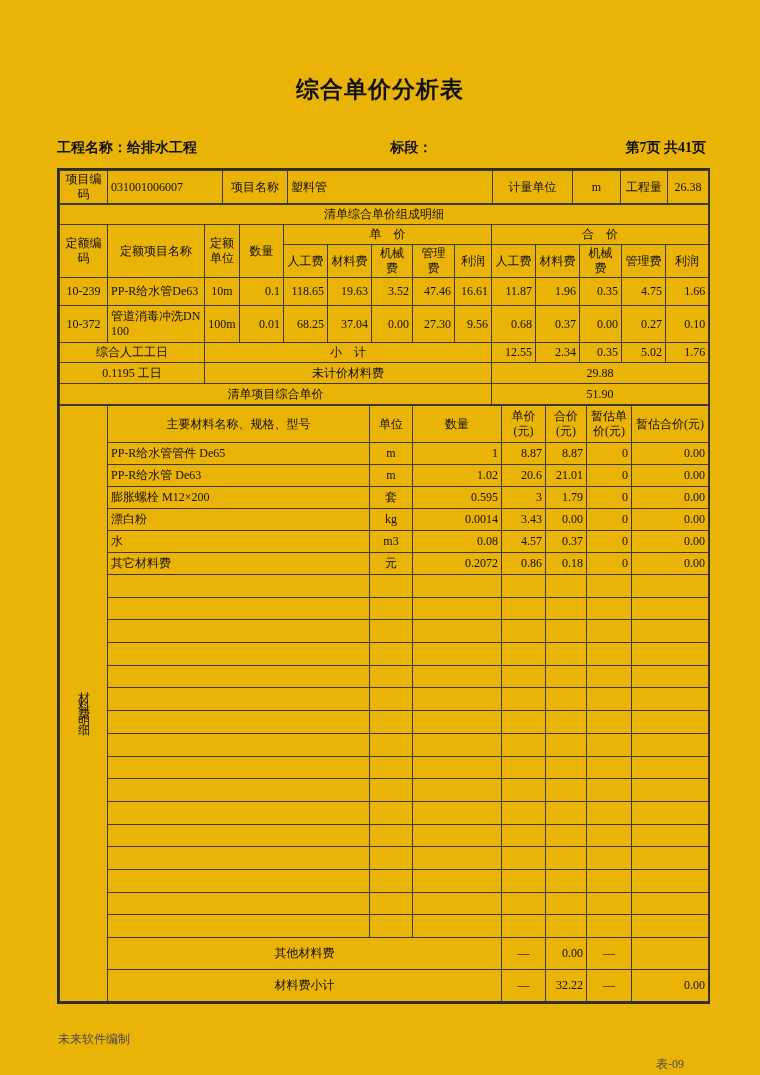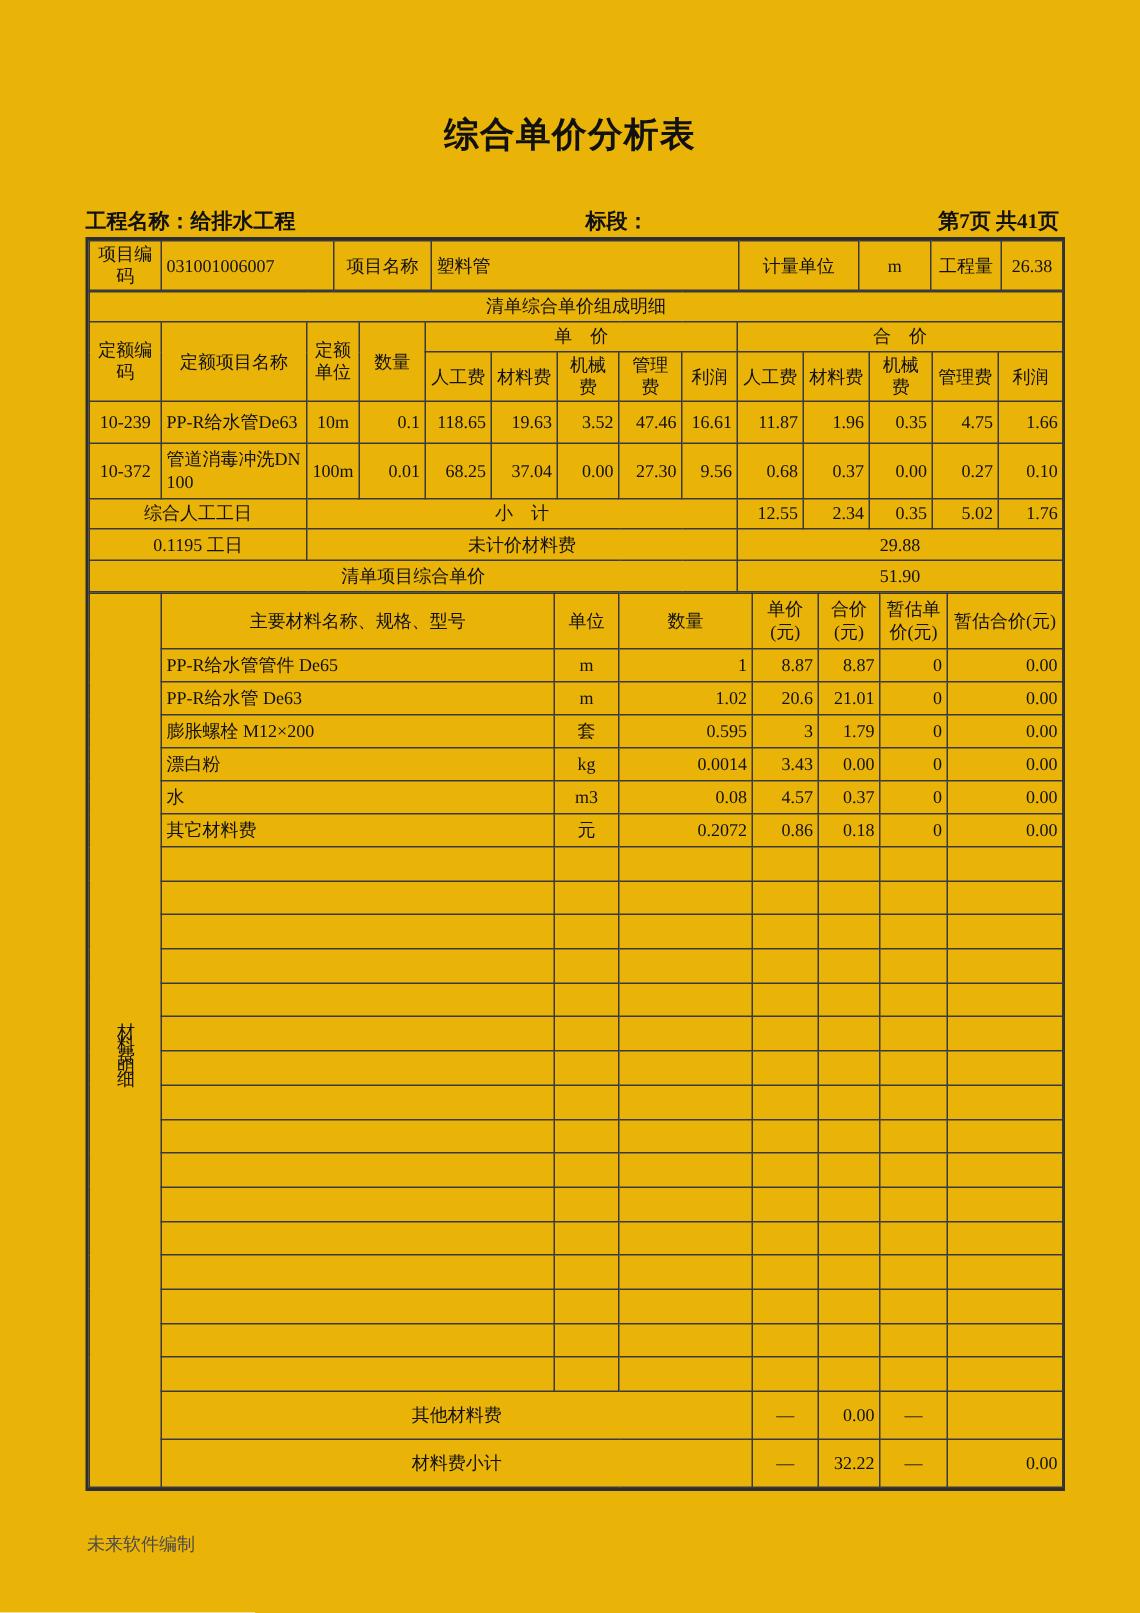--- a/index.html
+++ b/index.html
@@ -14,21 +14,21 @@
     overflow: hidden;
   }
   .title {
     padding-top: 74px;
     text-align: center;
     font-size: 23px;
     font-weight: bold;
     letter-spacing: 1px;
   }
   .meta {
-    margin: 34px 0 1px 57px;
+    margin: 34px 0 11px 57px;
     width: 649px;
     display: flex;
     justify-content: space-between;
     align-items: flex-end;
     font-size: 14px;
     font-weight: bold;
   }
   .sheet {
     margin-left: 57px;
     width: 653px;
@@ -446,14 +446,15 @@
           <td class="r">32.22</td>
           <td class="c">—</td>
           <td class="r">0.00</td>
         </tr>
       </tbody>
     </table>
 
   </div>
 
   <div class="foot-left">未来软件编制</div>
+  <div class="foot-right">表-09</div>
 
 </div>
 
 </body></html>

